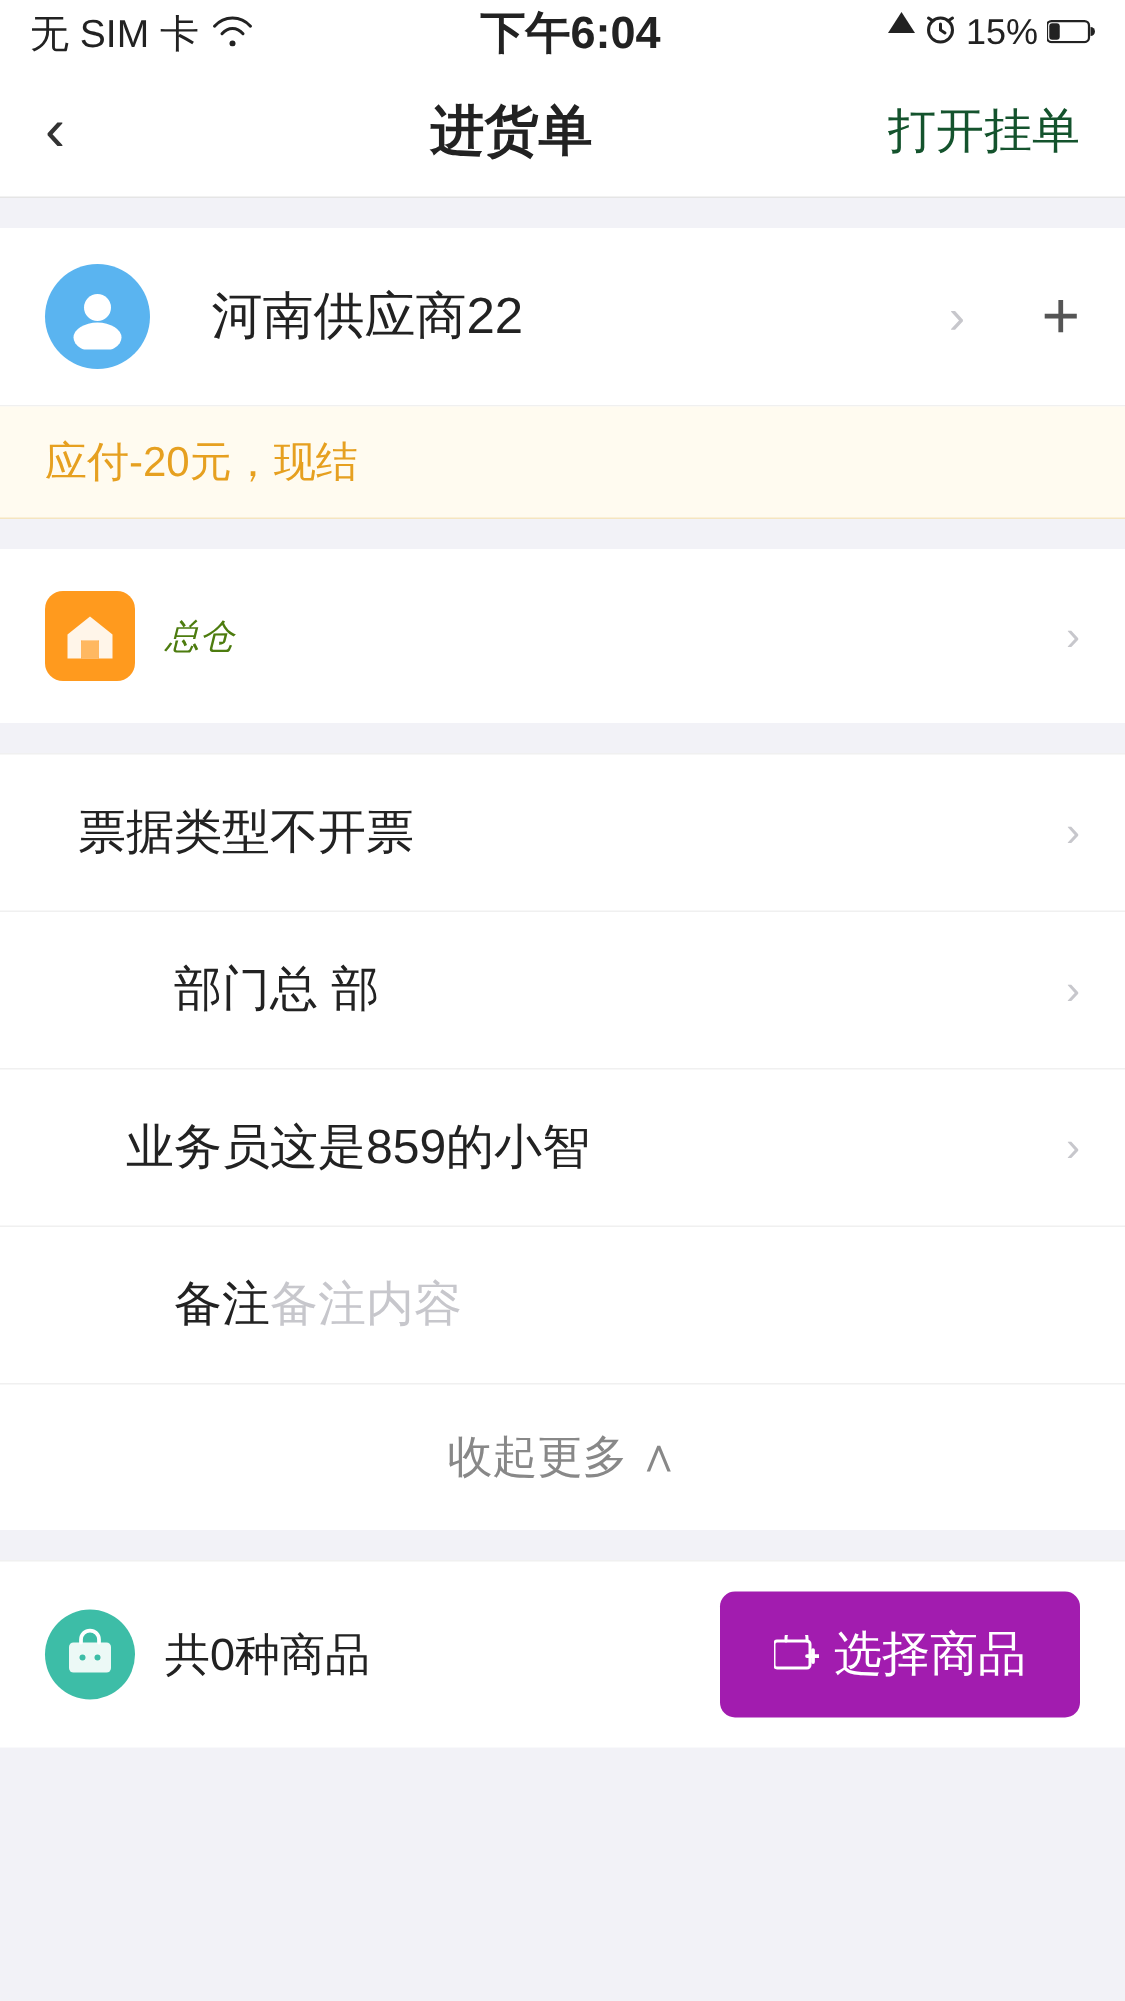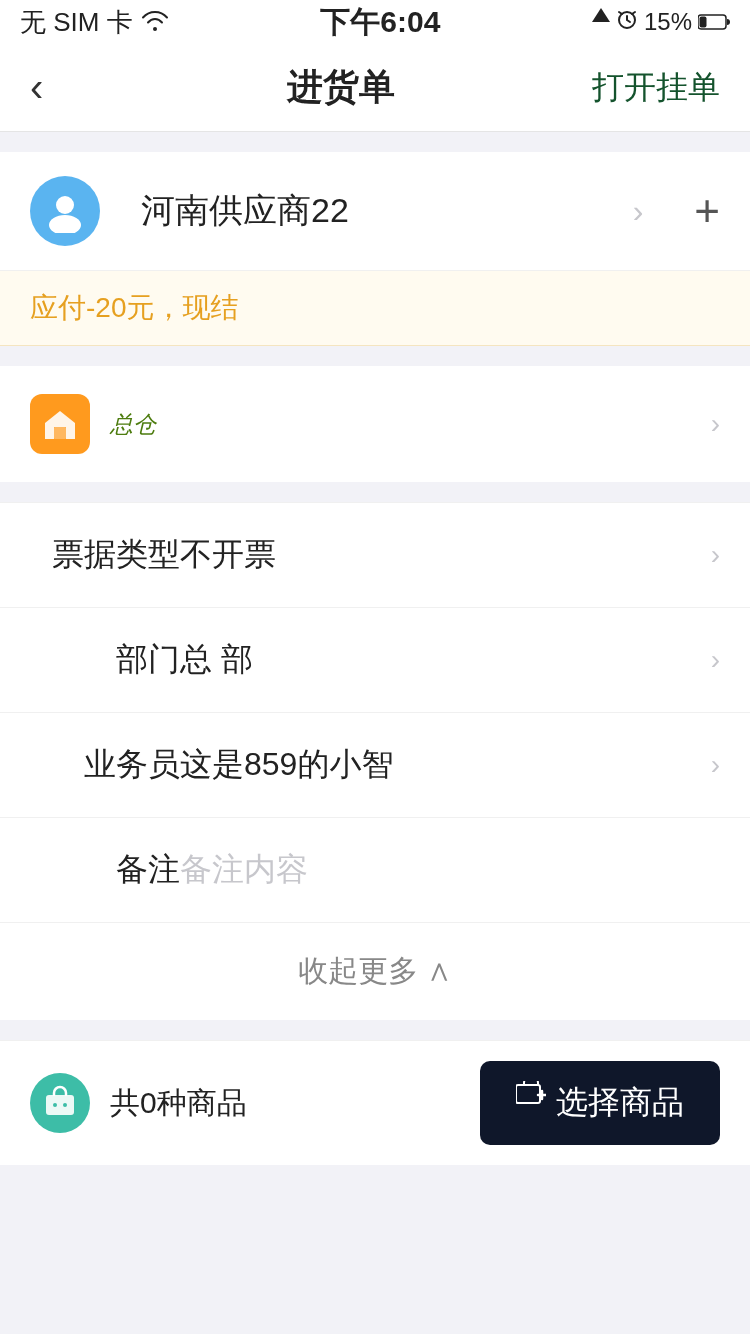--- a/index.html
+++ b/index.html
@@ -205,28 +205,28 @@
       justify-content: center;
       margin-right: 20px;
       flex-shrink: 0;
     }
     .product-count {
       flex: 1;
       font-size: 30px;
       color: #222;
     }
     .select-btn {
-      background: #0f172a;
+      background: #a21caf;
       color: #fff;
       border: none;
       border-radius: 10px;
       padding: 20px 36px;
       font-size: 32px;
       display: flex;
-      align-items: flex-start;
+      align-items: center;
       gap: 10px;
       cursor: pointer;
     }
   </style>
 </head>
 <body>
 
 <div class="status-bar">
   <div class="status-bar-left">
     <span>无 SIM 卡</span>

